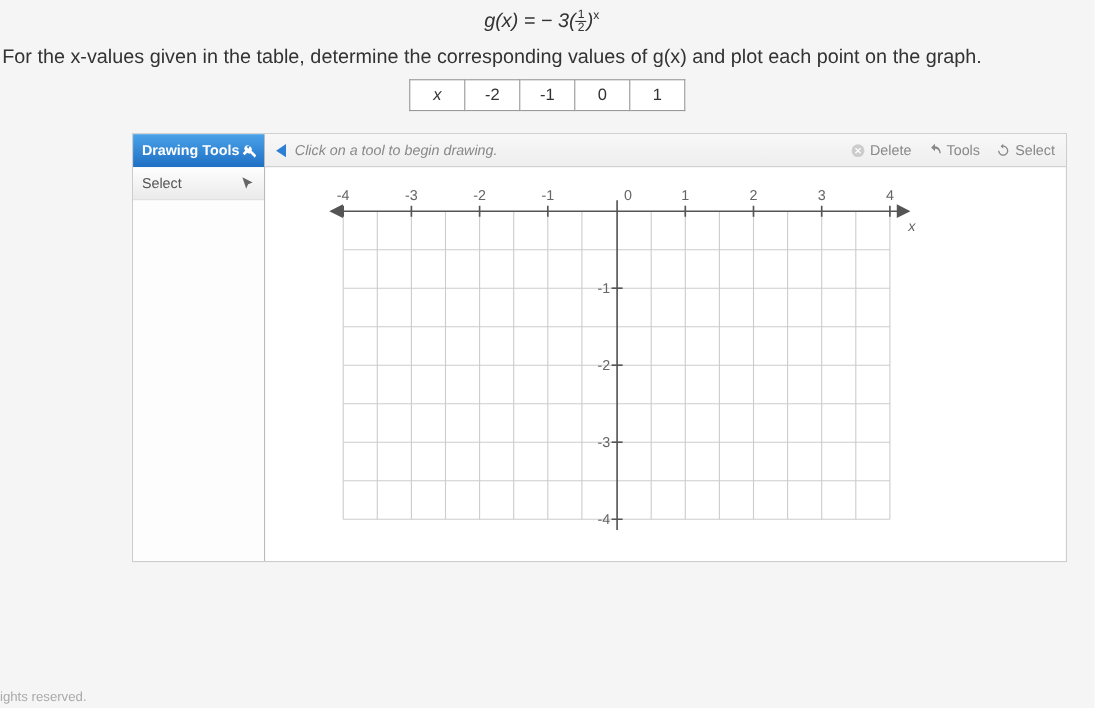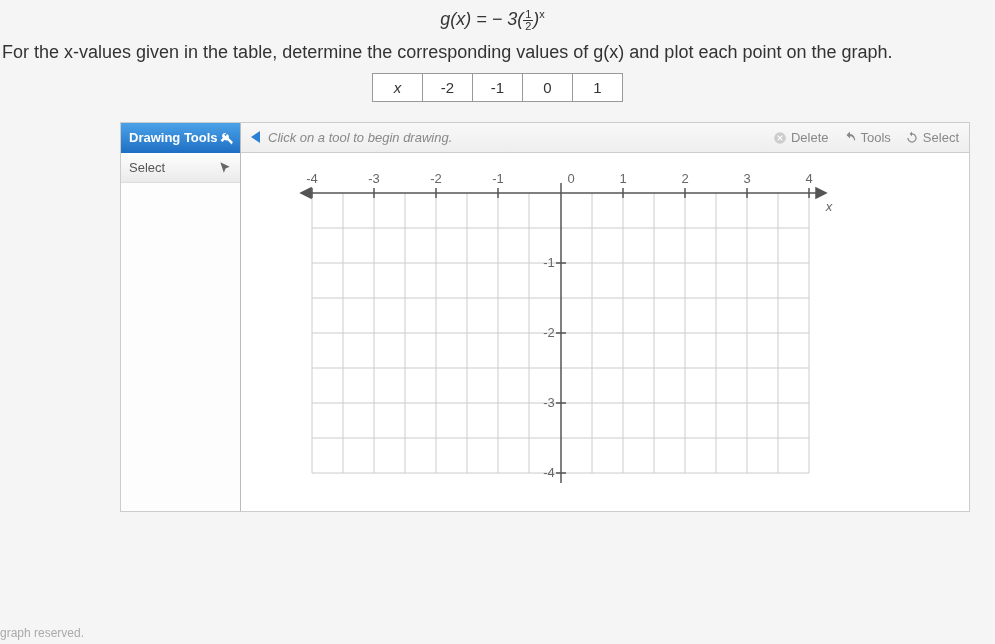--- a/index.html
+++ b/index.html
@@ -258,13 +258,13 @@
         <text x="268" y="104">-1</text>
         <text x="268" y="174">-2</text>
         <text x="268" y="244">-3</text>
         <text x="268" y="314">-4</text>
         <text x="548" y="48" font-style="italic">x</text>
       </g>
     </svg>
   </div>
 </div>
 
-<div class="footer">graph reserved.</div>
+<div class="footer">ights reserved.</div>
 
 </body></html>

